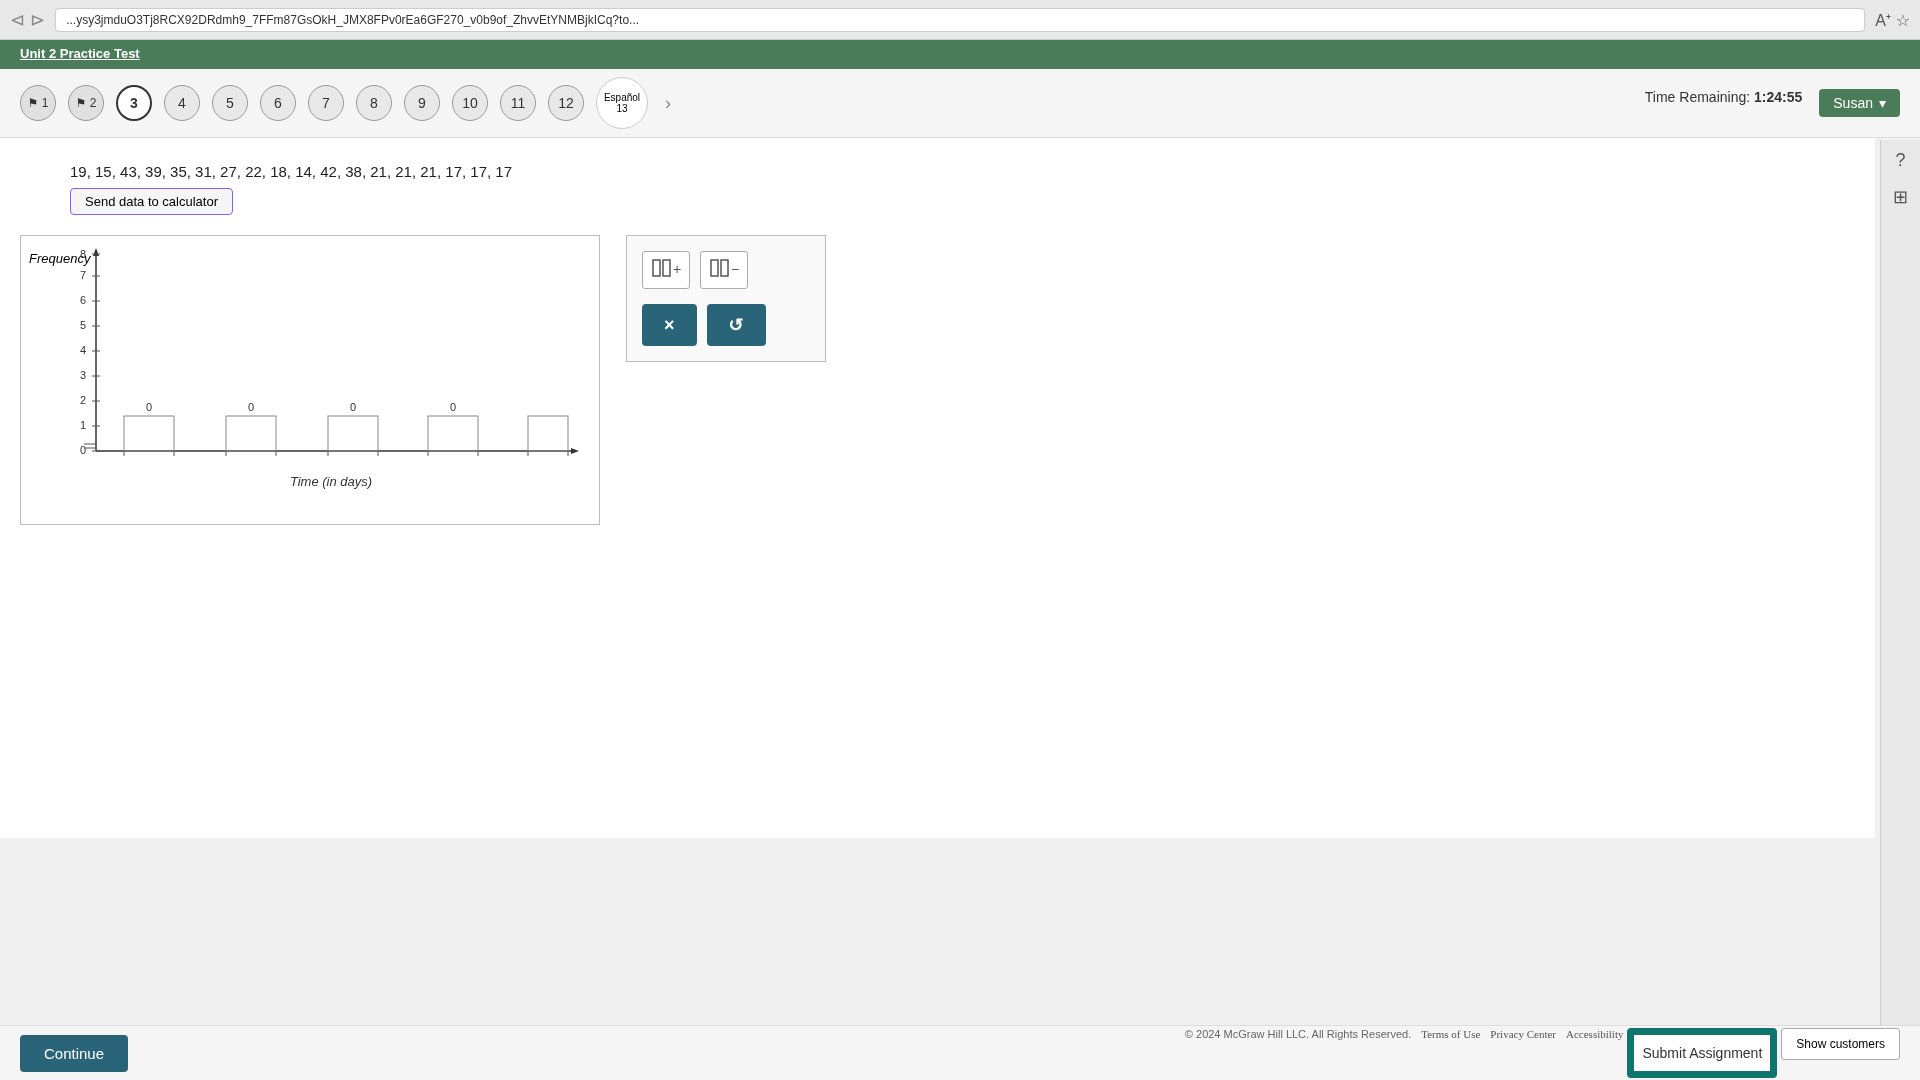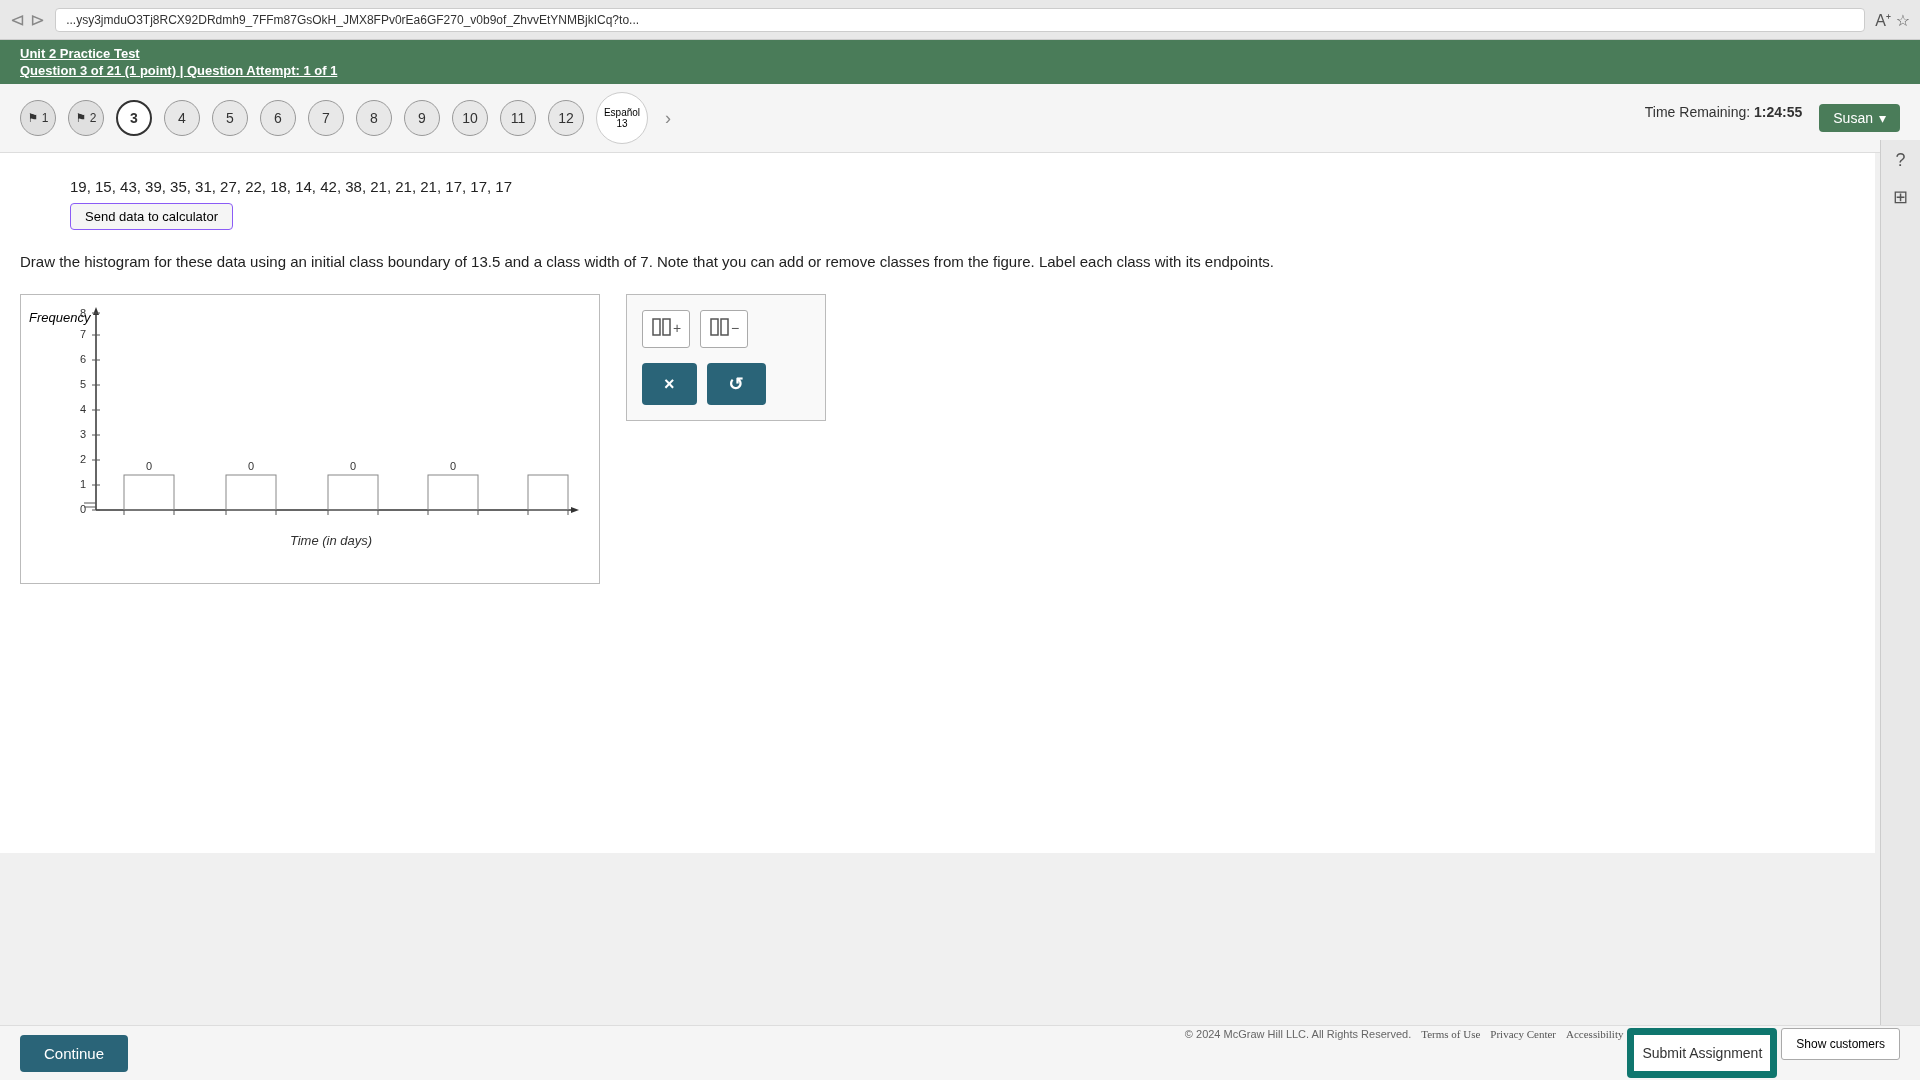--- a/index.html
+++ b/index.html
@@ -307,25 +307,20 @@
 <body>
 
 <div class="browser-bar">
   <span style="color:#888;font-size:18px;">⊲ ⊳</span>
   <div class="browser-url">...ysy3jmduO3Tj8RCX92DRdmh9_7FFm87GsOkH_JMX8FPv0rEa6GF270_v0b9of_ZhvvEtYNMBjkICq?to...</div>
   <span style="font-size:16px; color:#555;">A⁺ ☆</span>
 </div>
 
 <div class="header-bar">
   <div class="header-top">Unit 2 Practice Test</div>
-  <div class="header-sub">
-    <span>Question 3 of 21 (1 point)</span>
-    <span> | </span>
-    <span>Question Attempt: 1 of 1</span>
-  </div>
 </div>
 
 <div class="question-nav">
   <div class="nav-numbers">
     <div class="nav-num flagged">
         <span>⚑ 1</span>
       </div>
     <div class="nav-num flagged">
         <span>⚑ 2</span>
       </div>
@@ -379,21 +374,20 @@
 
 <div class="sidebar-right">
   <span class="sidebar-icon">?</span>
   <span class="sidebar-icon">⊞</span>
 </div>
 
 <div class="main-content">
   <p class="data-values">19, 15, 43, 39, 35, 31, 27, 22, 18, 14, 42, 38, 21, 21, 21, 17, 17, 17</p>
   <button class="send-data-btn">Send data to calculator</button>
 
-  <p class="instruction-text">Draw the histogram for these data using an initial class boundary of 13.5 and a class width of 7. Note that you can add or remove classes from the figure. Label each class with its endpoints.</p>
 
   <div class="histogram-area">
 
     <div class="histogram-box">
       <span class="freq-label">Frequency</span>
 
       <svg width="530" height="255" style="position:absolute; left:45px; top:10px;">
 
         <line x1="30" y1="5" x2="30" y2="205" stroke="#333" stroke-width="1.5"></line>
 

